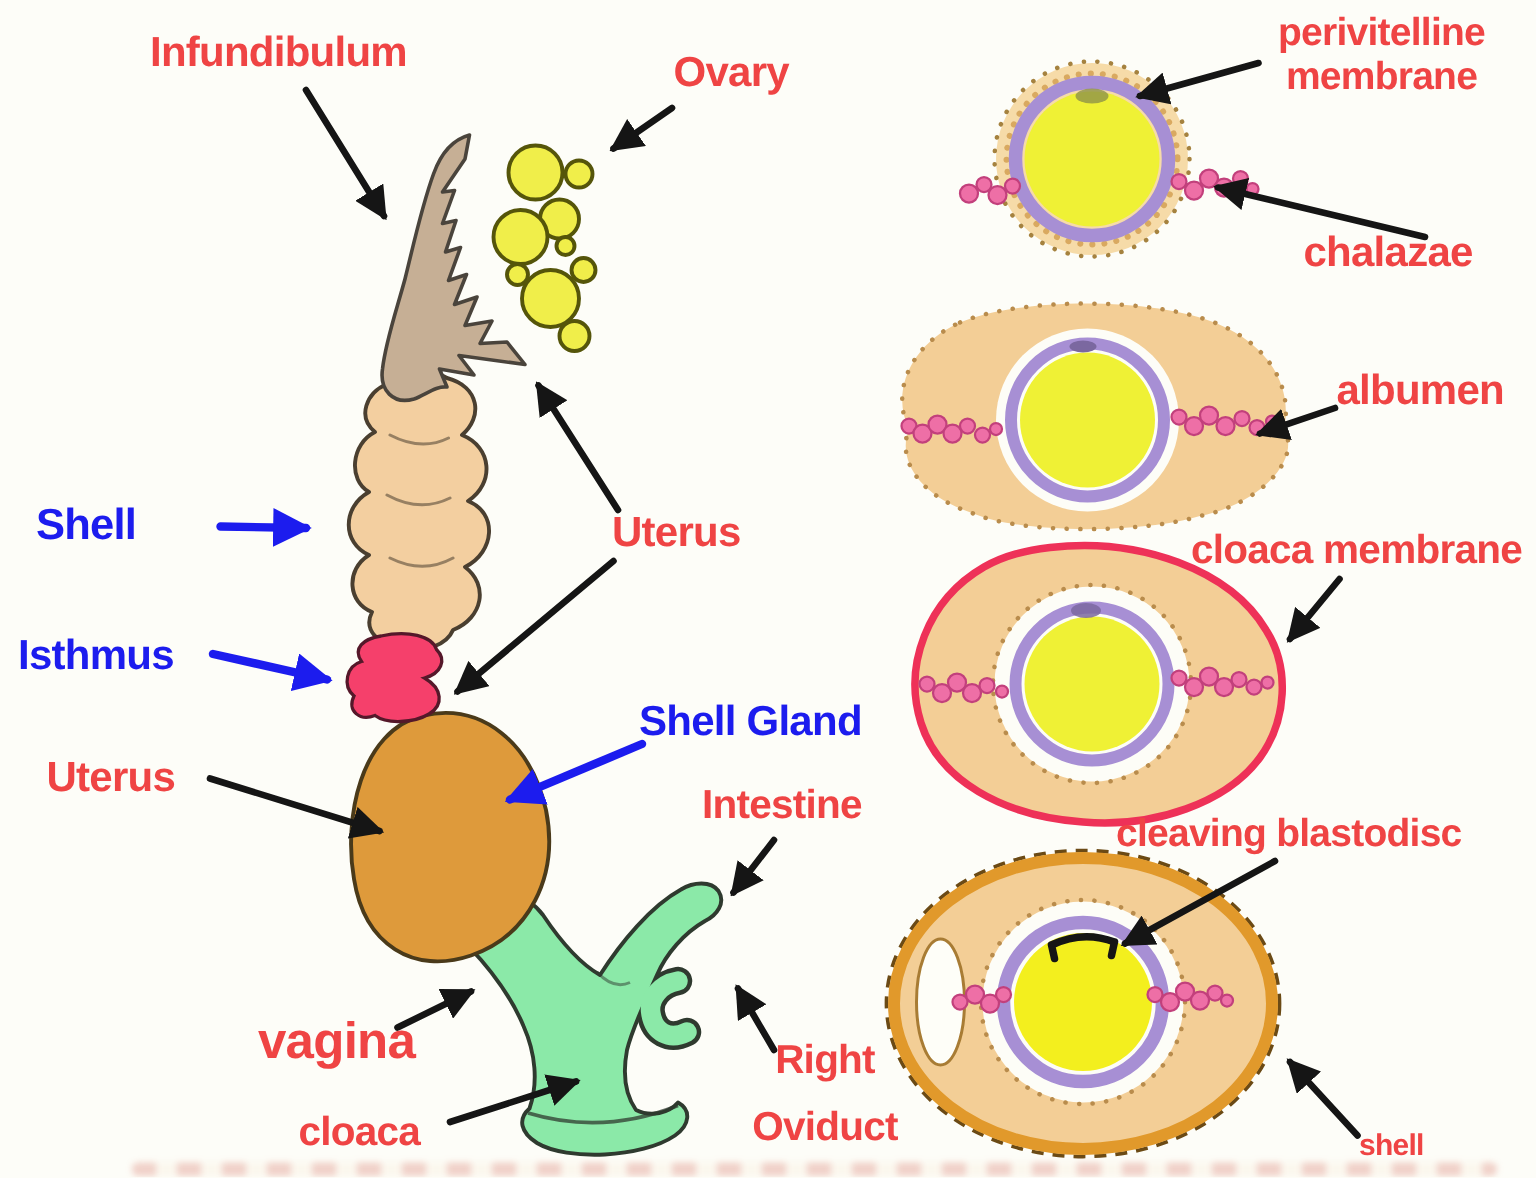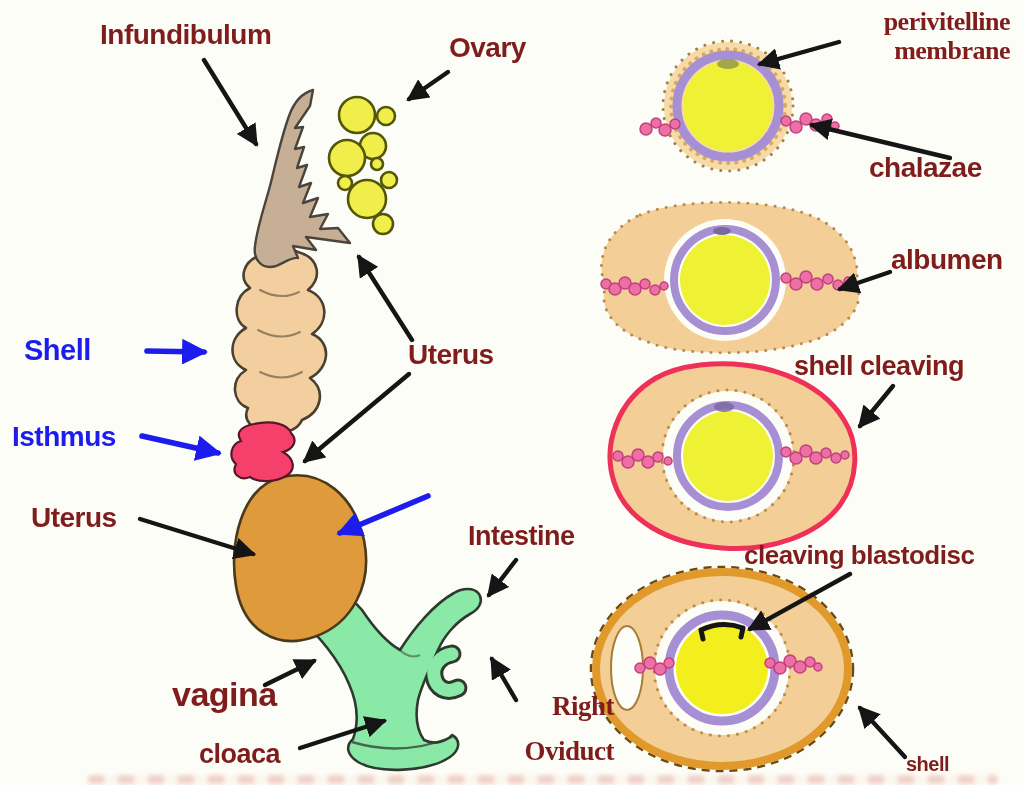--- a/index.html
+++ b/index.html
@@ -4,27 +4,27 @@
 <style>
   html,body{margin:0;padding:0;background:#fdfdf8;}
   #stage{
     position:relative;width:1024px;height:785px;overflow:hidden;
     background:#fdfdf8;
     font-family:"Liberation Sans","DejaVu Sans",sans-serif;
   }
   .lbl{
     position:absolute;
     font-weight:800;
-    color:#7f1d1d;
+    color:#ef4444;
     letter-spacing:-0.5px;
     line-height:1.08;
     white-space:nowrap;
   }
   .lbl.blue{color:#1c1cee;}
-  .lbl.wrap{white-space:normal;text-align:right;font-family:Liberation Serif, serif;}
+  .lbl.wrap{white-space:normal;text-align:center;}
   svg{position:absolute;left:0;top:0;}
   .strip{
     position:absolute;left:88px;top:775px;width:910px;height:9px;
     background:repeating-linear-gradient(90deg,
       rgba(214,110,92,.30) 0 16px, rgba(248,232,210,.25) 16px 30px);
     filter:blur(2px);
     border-radius:4px;
   }
 </style>
 </head>
@@ -239,25 +239,26 @@
       <line x1="428" y1="496" x2="340" y2="533" marker-end="url(#mU)"></line>
     </g>
   </svg>
 
   <div class="lbl" style="left:100px;top:20px;font-size:28px">Infundibulum</div>
   <div class="lbl" style="left:449px;top:33px;font-size:28px">Ovary</div>
   <div class="lbl blue" style="left:24px;top:335px;font-size:29px">Shell</div>
   <div class="lbl blue" style="left:12px;top:422px;font-size:28px">Isthmus</div>
   <div class="lbl" style="left:31px;top:503px;font-size:28px">Uterus</div>
   <div class="lbl" style="left:408px;top:340px;font-size:28px">Uterus</div>
+  <div class="lbl blue" style="left:426px;top:466px;font-size:28px">Shell Gland</div>
   <div class="lbl" style="left:468px;top:522px;font-size:27px">Intestine</div>
   <div class="lbl" style="left:172px;top:676px;font-size:34px">vagina</div>
   <div class="lbl" style="left:199px;top:740px;font-size:27px">cloaca</div>
   <div class="lbl wrap" style="left:486px;top:684px;width:128px;font-size:27px;line-height:45px">Right Oviduct</div>
   <div class="lbl wrap" style="left:832px;top:7px;width:178px;font-size:26px;line-height:29px">perivitelline membrane</div>
   <div class="lbl" style="left:869px;top:153px;font-size:28px">chalazae</div>
   <div class="lbl" style="left:891px;top:245px;font-size:28px">albumen</div>
-  <div class="lbl" style="left:794px;top:352px;font-size:27px">shell cleaving</div>
+  <div class="lbl" style="left:794px;top:352px;font-size:27px">cloaca membrane</div>
   <div class="lbl" style="left:744px;top:541px;font-size:26px">cleaving blastodisc</div>
   <div class="lbl" style="left:906px;top:754px;font-size:20px">shell</div>
 
   <div class="strip"></div>
 </div>
 
 </body></html>

